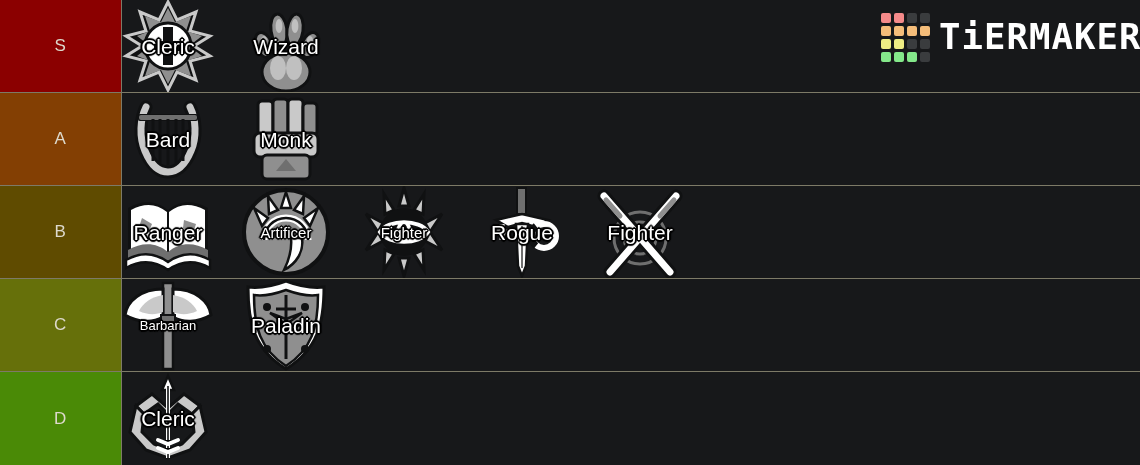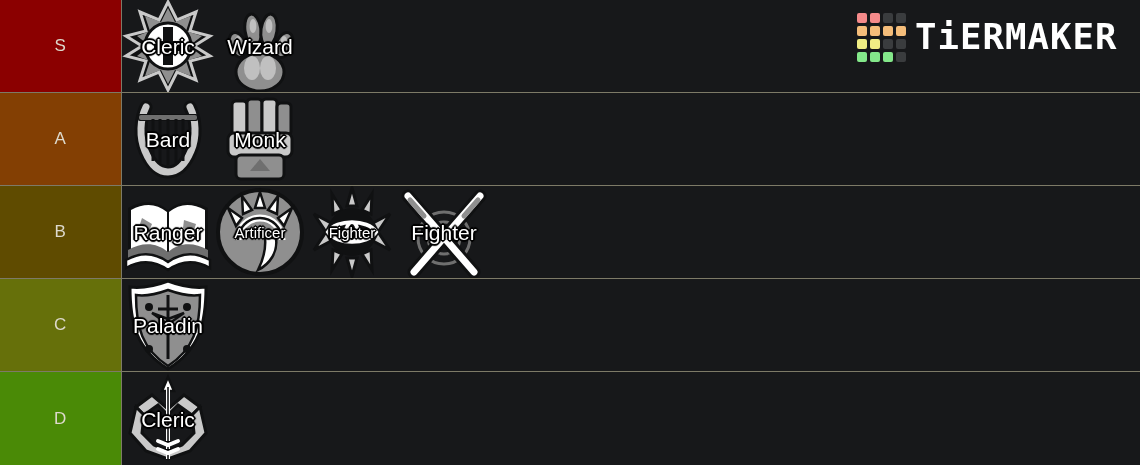--- a/index.html
+++ b/index.html
@@ -40,24 +40,25 @@
     border-right: 1px solid #7d7a67;
     color: #ddd9cc;
     font-size: 17px;
     letter-spacing: .5px;
     user-select: none;
   }
 
   .tier-items {
     flex: 1 1 auto;
     display: flex;
-    align-items: flex-end;
+    align-items: flex-start;
     background: #17181a;
     min-width: 0;
     overflow: hidden;
+    gap: 26px;
   }
 
   
   .item {
     position: relative;
     flex: 0 0 92px;
     width: 92px;
     height: 92px;
     overflow: visible;
     display: block;
@@ -86,21 +87,21 @@
        2px 0 1px #000, -2px 0 1px #000,
        0 2px 1px #000, 0 -2px 1px #000;
     pointer-events: none;
   }
   .item-label.sm   { font-size: 15px; }
   .item-label.xsm  { font-size: 13px; }
 
   
   #logo {
     position: absolute;
-    right: 24px;
+    right: 0;
     top: 13px;
     display: flex;
     align-items: center;
     gap: 11px;
     pointer-events: auto;
   }
   #logo-grid {
     display: grid;
     grid-template-columns: repeat(4, 10px);
     grid-template-rows: repeat(4, 10px);
@@ -263,20 +264,36 @@
       <path d="M22 46 c8 -13 40 -13 48 0 c-8 13 -40 13 -48 0z" fill="none" stroke="#ffffff" stroke-width="4"></path>
       <ellipse cx="46" cy="46" rx="8" ry="11" fill="#ffffff"></ellipse>
       <ellipse cx="46" cy="46" rx="3.5" ry="8" fill="#101112"></ellipse>
     </svg>
             </div>
             <div class="item-label sm">Fighter</div>
           </div>
           <div class="item">
             <div class="art">
     <svg viewBox="0 0 92 92">
+      <g>
+        <rect x="41" y="2" width="9" height="26" fill="#6f6f6f" stroke="#101112" stroke-width="2"></rect>
+        <path d="M20 34 l26 -6 l26 6 l-12 7 l-14 -4 l-14 4 z" fill="#ffffff" stroke="#101112" stroke-width="2.5"></path>
+        <path d="M40 38 h12 l-2 42 l-4 10 l-4 -10 z" fill="#ffffff" stroke="#101112" stroke-width="2.5"></path>
+        <line x1="46" y1="40" x2="46" y2="82" stroke="#6f6f6f" stroke-width="2"></line>
+        <circle cx="68" cy="50" r="12" fill="none" stroke="#ffffff" stroke-width="6"></circle>
+        <path d="M60 40 a13 13 0 0 0 0 20" fill="none" stroke="#101112" stroke-width="7"></path>
+        <path d="M18 46 h16 M26 38 v16" stroke="#ffffff" stroke-width="5"></path>
+      </g>
+    </svg>
+            </div>
+            <div class="item-label">Rogue</div>
+          </div>
+          <div class="item">
+            <div class="art">
+    <svg viewBox="0 0 92 92">
       <circle cx="46" cy="52" r="26" fill="none" stroke="#6f6f6f" stroke-width="3"></circle>
       <circle cx="46" cy="52" r="16" fill="none" stroke="#6f6f6f" stroke-width="3"></circle>
       <g stroke="#101112" stroke-width="3" stroke-linecap="round">
         <line x1="10" y1="10" x2="76" y2="86" stroke="#101112" stroke-width="13"></line>
         <line x1="82" y1="10" x2="16" y2="86" stroke="#101112" stroke-width="13"></line>
       </g>
       <g stroke-linecap="round">
         <line x1="10" y1="10" x2="76" y2="86" stroke="#ffffff" stroke-width="7"></line>
         <line x1="82" y1="10" x2="16" y2="86" stroke="#ffffff" stroke-width="7"></line>
       </g>
@@ -286,20 +303,33 @@
       </g>
     </svg>
             </div>
             <div class="item-label">Fighter</div>
           </div>
         </div>
       </div>
       <div class="tier-row">
         <div class="tier-label" style="background: rgb(102, 112, 10);">C</div>
         <div class="tier-items">
+          <div class="item">
+            <div class="art">
+    <svg viewBox="0 0 92 92">
+      <rect x="41" y="4" width="10" height="86" fill="#8f8f8f" stroke="#101112" stroke-width="2.5"></rect>
+      <path d="M41 10 c-22 0 -36 12 -38 26 c14 8 28 8 38 2 z" fill="#ffffff" stroke="#101112" stroke-width="3"></path>
+      <path d="M51 10 c22 0 36 12 38 26 c-14 8 -28 8 -38 2 z" fill="#ffffff" stroke="#101112" stroke-width="3"></path>
+      <path d="M41 16 c-12 2 -20 8 -24 16 c8 4 17 4 24 1 z" fill="#c9c9c9"></path>
+      <path d="M51 16 c12 2 20 8 24 16 c-8 4 -17 4 -24 1 z" fill="#c9c9c9"></path>
+      <rect x="39" y="36" width="14" height="7" fill="#6f6f6f" stroke="#101112" stroke-width="2"></rect>
+    </svg>
+            </div>
+            <div class="item-label xsm">Barbarian</div>
+          </div>
           <div class="item">
             <div class="art">
     <svg viewBox="0 0 92 92">
       <path d="M46 2 C30 8 16 9 8 8 c0 36 6 62 38 82 c32 -20 38 -46 38 -82 c-8 1 -22 0 -38 -6z" fill="#ffffff" stroke="#101112" stroke-width="3"></path>
       <path d="M46 11 C32 16 20 17 14 16 c0 32 6 54 32 71 c26 -17 32 -39 32 -71 c-6 1 -18 0 -32 -5z" fill="#8f8f8f" stroke="#101112" stroke-width="2.5"></path>
       <g fill="#101112">
         <circle cx="27" cy="28" r="4"></circle>
         <circle cx="65" cy="28" r="4"></circle>
         <circle cx="27" cy="70" r="4"></circle>
         <circle cx="65" cy="70" r="4"></circle>

